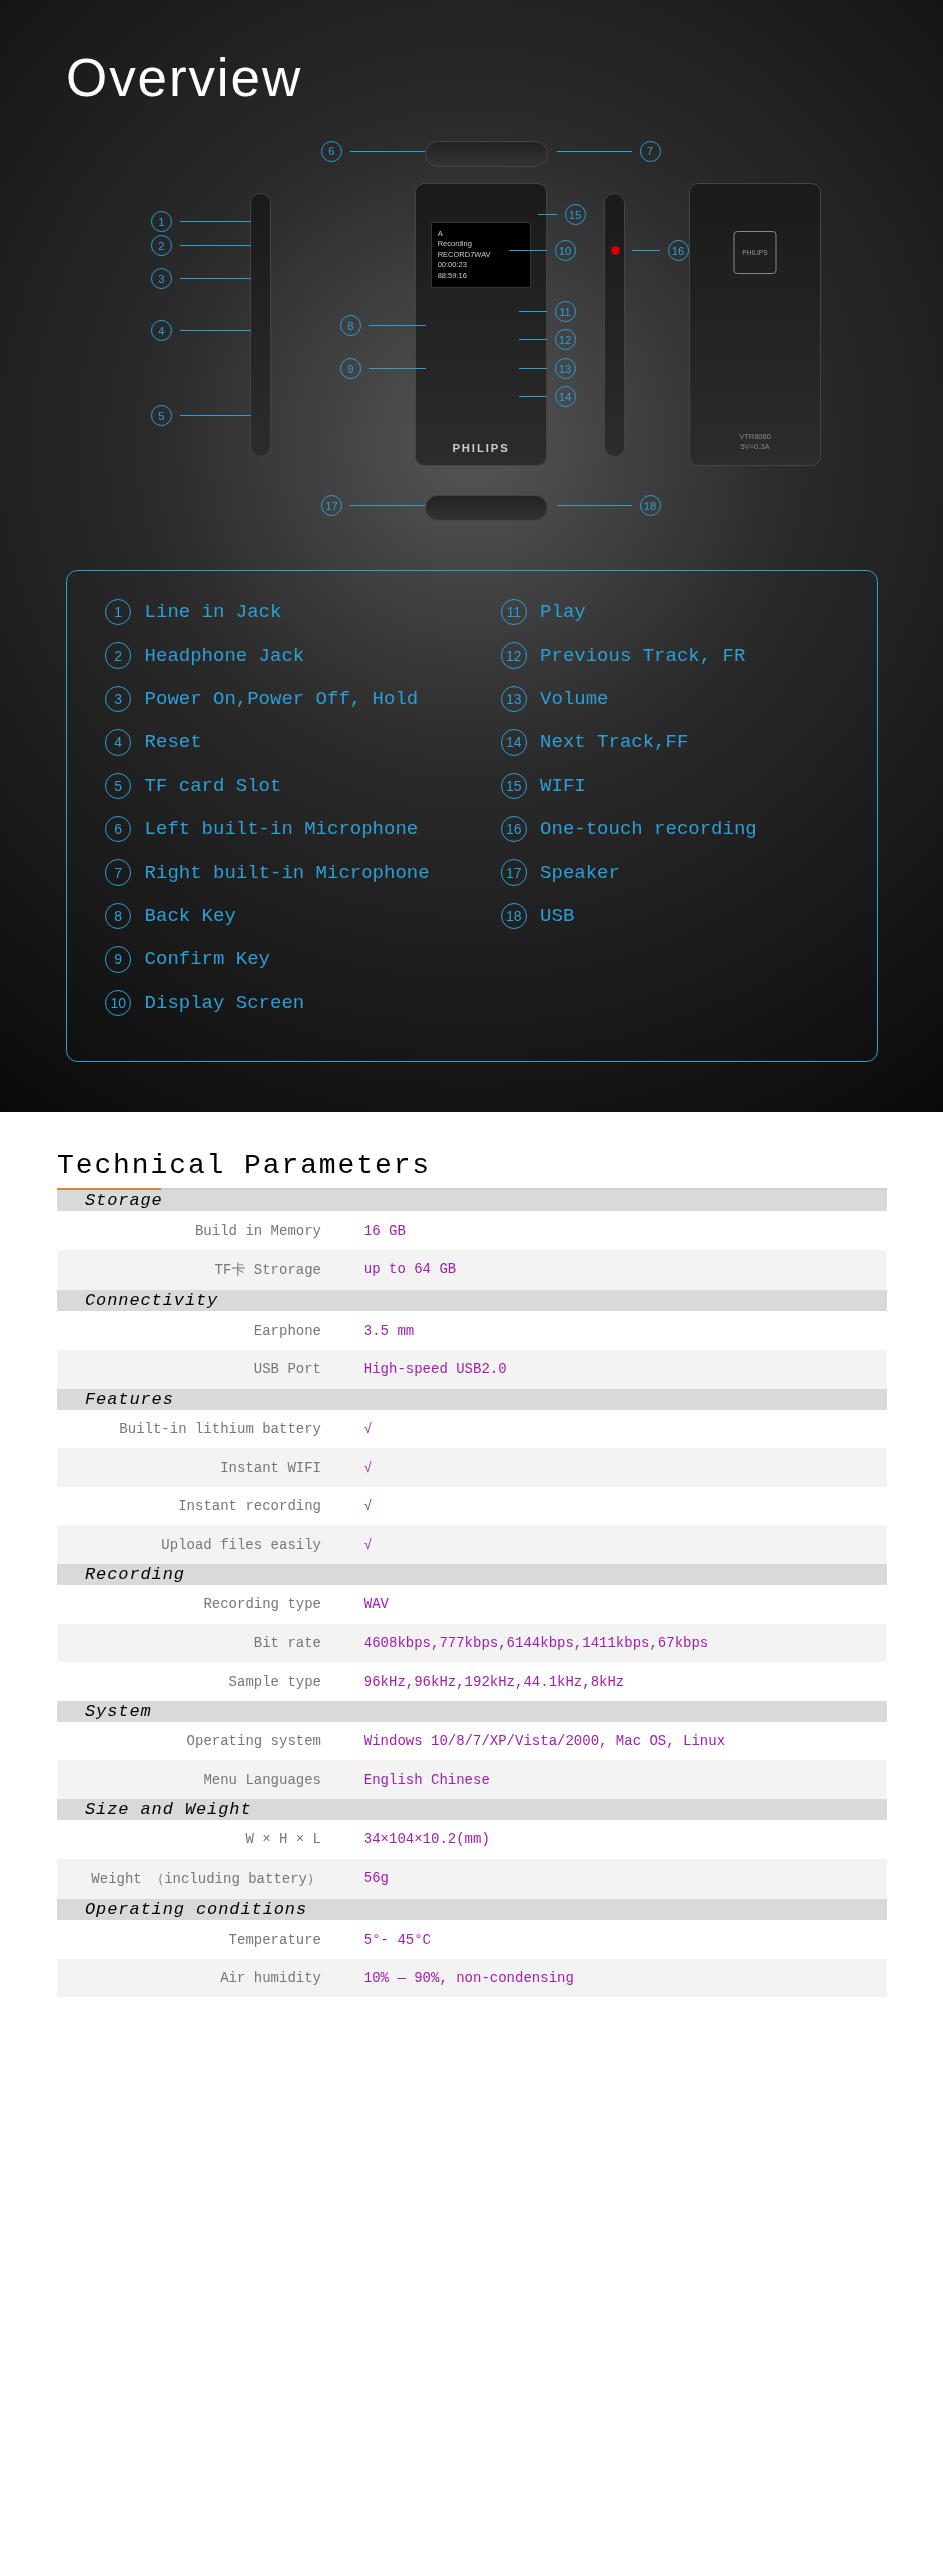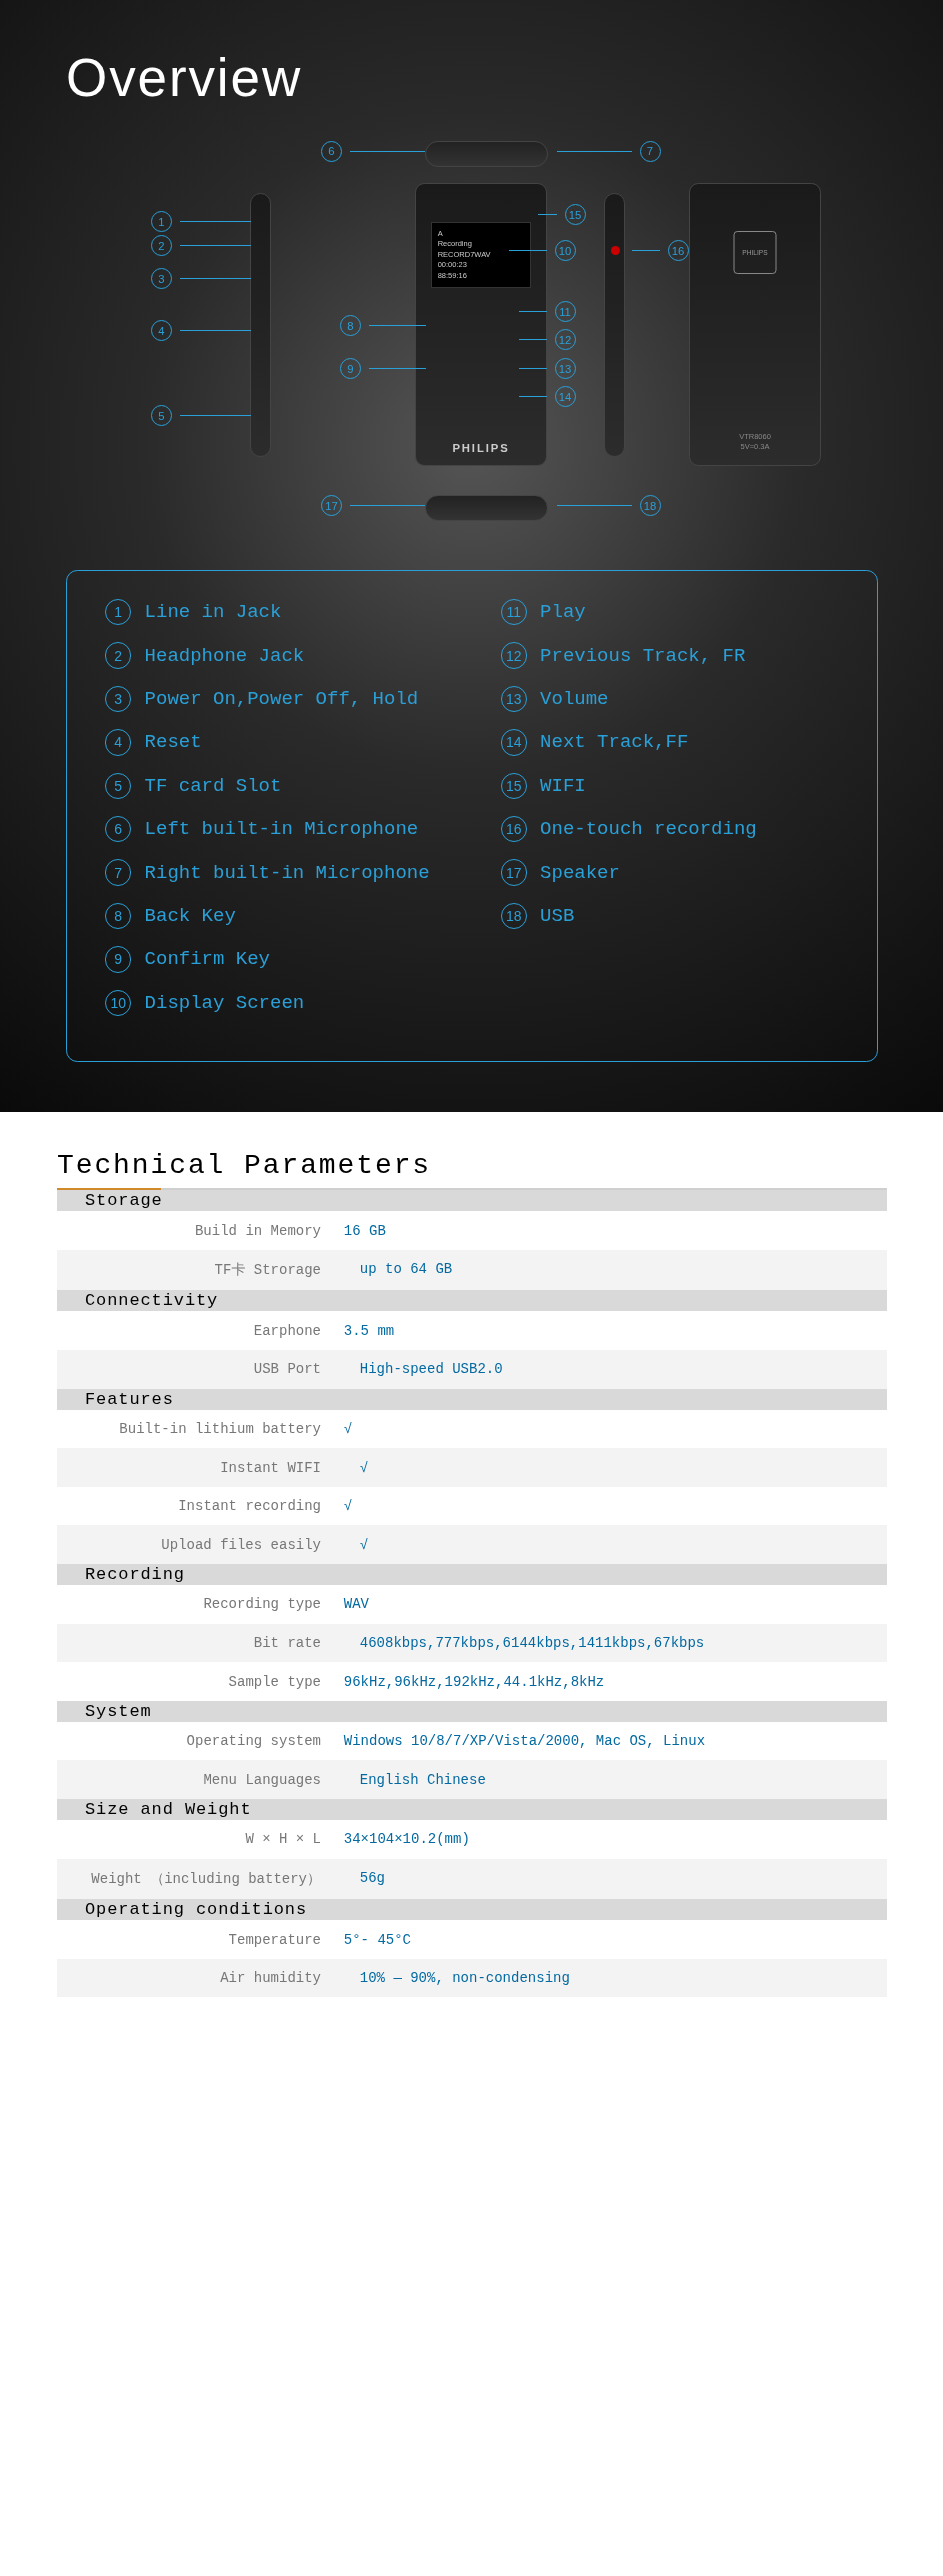--- a/index.html
+++ b/index.html
@@ -120,37 +120,39 @@
     width: 104px;
     height: 2.8px;
     background: #d18a2a;
     z-index: 1;
   }
   .group-header {
     background: #d9d9d9;
     padding: 1px 28px;
     font-size: 17px;
     letter-spacing: 0.9px;
+    font-style: italic;
   }
   .spec-row {
     display: flex;
     padding: 11.3px 0;
     font-size: 14px;
     color: #777;
   }
-  .spec-row.alt { background: #f3f3f3; gap: 16px; }
+  .spec-row.alt { background: #f3f3f3; }
   .spec-label {
     width: 283px;
     text-align: right;
     padding-right: 19px;
   }
   .spec-value {
     flex: 1;
-    color: #0369a1;
+    color: #a21caf;
     padding-left: 3.8px;
+    margin-left: 20px;
   }
 </style>
 </head>
 <body>
 
 <div class="overview">
   <div class="overview-title">Overview</div>
 
   <div class="device-area">
 

